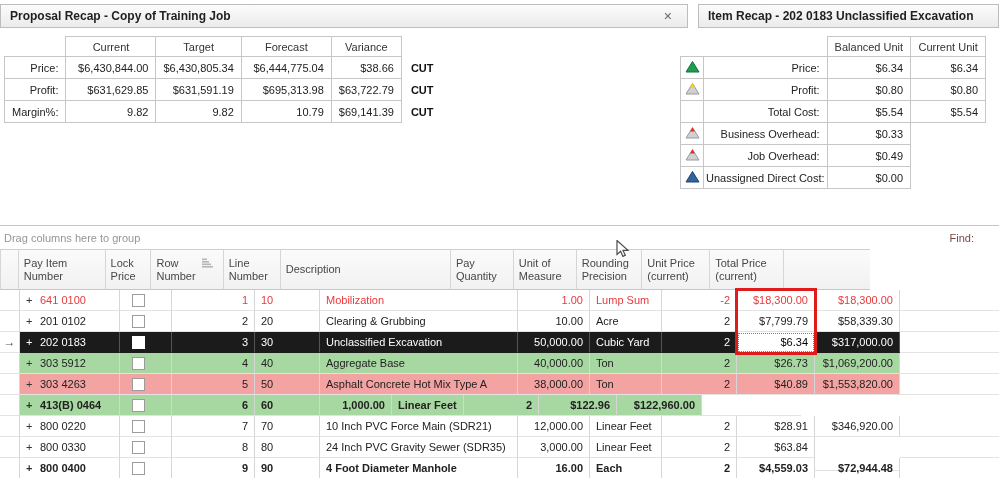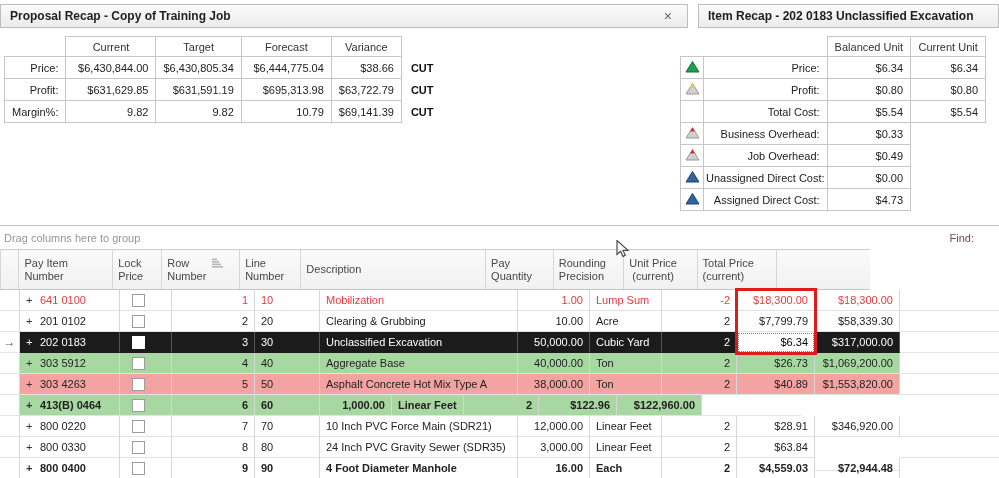--- a/index.html
+++ b/index.html
@@ -182,28 +182,20 @@
       <td class="nob"></td>
     </tr>
     <tr>
       <td class="icn"><svg width="15" height="13" viewBox="0 0 15 13">
               <polygon points="7.5,1.5 14,12 1,12" fill="#31659c" stroke="#1d4470" stroke-width="1"></polygon>
             </svg></td>
       <td class="lbl" style="padding:0 2px">Unassigned Direct Cost:</td>
       <td class="val">$0.00</td>
       <td class="nob"></td>
     </tr>
-    <tr>
-      <td class="icn"><svg width="15" height="13" viewBox="0 0 15 13">
-              <polygon points="7.5,1.5 14,12 1,12" fill="#31659c" stroke="#1d4470" stroke-width="1"></polygon>
-            </svg></td>
-      <td class="lbl">Assigned Direct Cost:</td>
-      <td class="val">$4.73</td>
-      <td class="nob"></td>
-    </tr>
   </tbody>
     </table>
 
   <div class="groupbar">
     <span class="grouphint">Drag columns here to group</span>
     <span class="findlbl">Find:</span>
   </div>
 
   <div class="ghdr">
       <div class="hcell" style="width: 20px;"></div>
@@ -231,25 +223,29 @@
         <span class="hlabel">Line
 Number</span>
       </div>
       <div class="hcell" style="width: 198px;">
         <span class="hlabel">Description</span>
       </div>
       <div class="hcell" style="width: 72px;">
         <span class="hlabel">Pay
 Quantity</span>
       </div>
+      <div class="hcell" style="width: 72px;">
+        <span class="hlabel">Unit of
+Measure</span>
+      </div>
       <div class="hcell" style="width: 75px;">
         <span class="hlabel">Rounding
 Precision</span>
       </div>
-      <div class="hcell" style="width: 78px; text-align: center;">
+      <div class="hcell" style="width: 78px;">
         <span class="hlabel">Unit Price
 (current)</span>
       </div>
       <div class="hcell" style="width: 85px;">
         <span class="hlabel">Total Price
 (current)</span>
       </div>
       <div class="hcell" style="width: 99px; border-right: none;"></div>
     </div>
 

